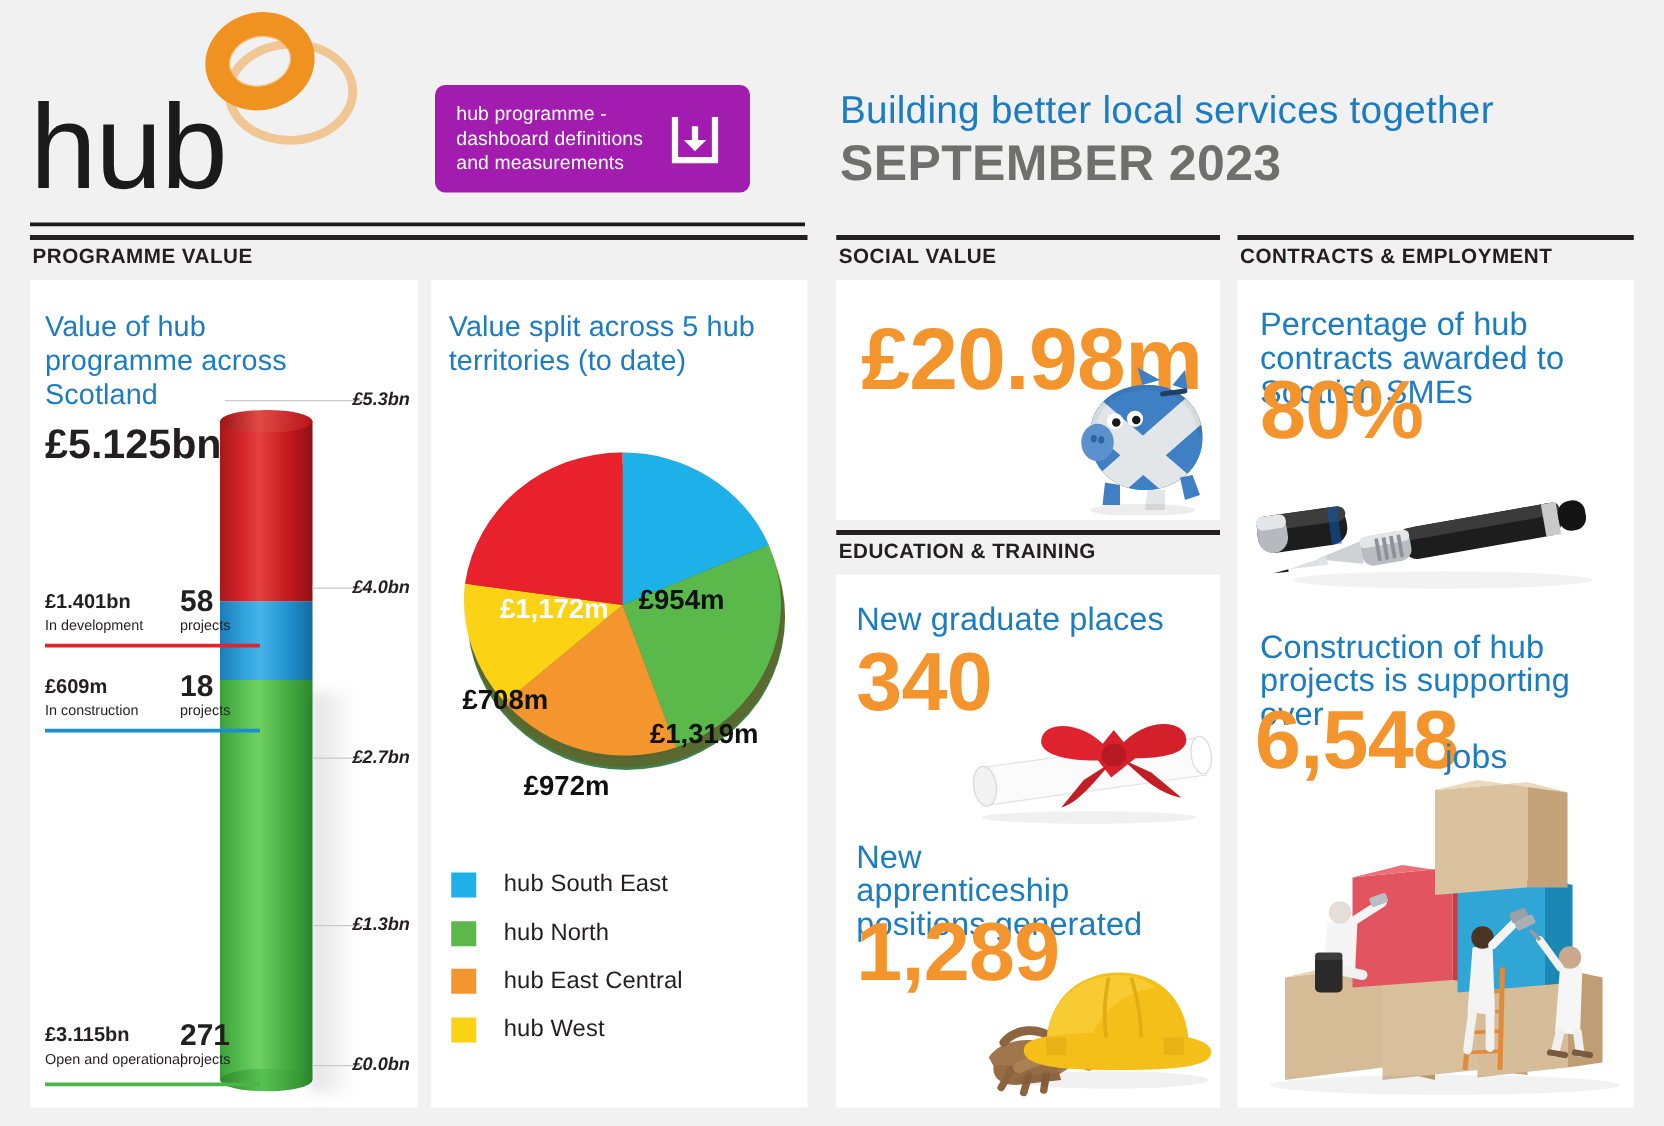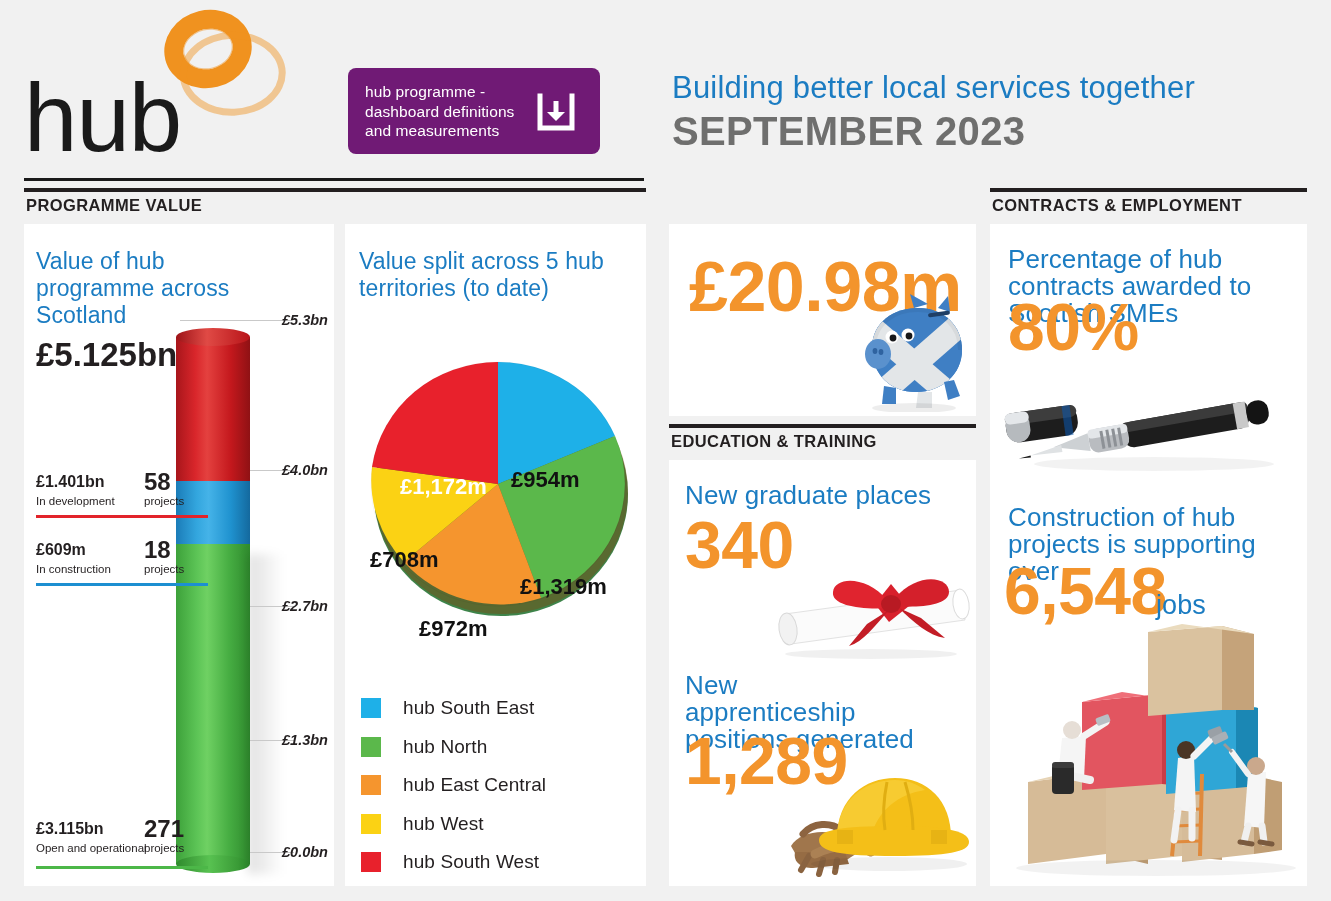--- a/index.html
+++ b/index.html
@@ -31,21 +31,21 @@
   }
   .logo-ring::after{
     content:"";position:absolute;left:-10px;top:8px;width:92px;height:70px;
     border-radius:50%;border:7px solid rgba(240,146,31,.45);
     transform:rotate(12deg);
   }
   .logo-rule{position:absolute;left:24px;top:178px;width:620px;height:3px;background:#1a1a1a;}
 
   .dl-btn{
     position:absolute;left:348px;top:68px;width:252px;height:86px;
-    background:#701a75;border-radius:8px;cursor:pointer;
+    background:#a21caf;border-radius:8px;cursor:pointer;
   }
   .dl-text{
     position:absolute;left:17px;top:14px;width:160px;
     color:#ffffff;font-size:15.5px;line-height:19.5px;
     font-family:"Liberation Sans Narrow","Liberation Sans",sans-serif;
     letter-spacing:.1px;
   }
   .dl-icon{position:absolute;right:22px;top:22px;width:44px;height:44px;}
 
   .title-block{position:absolute;left:672px;top:70px;width:640px;}
@@ -172,20 +172,24 @@
       <div class="title-blue">Building better local services together</div>
       <div class="title-grey">SEPTEMBER 2023</div>
     </div>
   </div>
 
   <div class="sec-head" style="left:24px;top:188px;width:622px;">
     <div class="sec-rule" style="width:622px;"></div>
     <div class="sec-title">PROGRAMME VALUE</div>
   </div>
 
+  <div class="sec-head" style="left:669px;top:188px;width:307px;">
+    <div class="sec-rule" style="width:307px;"></div>
+    <div class="sec-title">SOCIAL VALUE</div>
+  </div>
 
   <div class="sec-head" style="left:669px;top:424px;width:307px;">
     <div class="sec-rule" style="width:307px;"></div>
     <div class="sec-title">EDUCATION &amp; TRAINING</div>
   </div>
 
   <div class="sec-head" style="left:990px;top:188px;width:317px;">
     <div class="sec-rule" style="width:317px;"></div>
     <div class="sec-title">CONTRACTS &amp; EMPLOYMENT</div>
   </div>
@@ -297,24 +301,20 @@
         <span class="legend-swatch" style="background:#5bb84b;"></span>
         <span class="legend-label">hub North</span>
       </div>
       <div class="legend-row">
         <span class="legend-swatch" style="background:#f5952e;"></span>
         <span class="legend-label">hub East Central</span>
       </div>
       <div class="legend-row">
         <span class="legend-swatch" style="background:#fbd214;"></span>
         <span class="legend-label">hub West</span>
-      </div>
-      <div class="legend-row">
-        <span class="legend-swatch" style="background:#e8212c;"></span>
-        <span class="legend-label">hub South West</span>
       </div>
     </div>
   </div>
 
   <div class="panel" style="left:669px;top:224px;width:307px;height:192px;">
     <div class="big-orange" style="position:absolute;left:20px;top:28px;font-size:70px;">£20.98m</div>
 
     <svg class="art" style="left:175px;top:58px;" width="128" height="130" viewBox="0 0 128 130">
       <defs>
         <clipPath id="pigclip">

